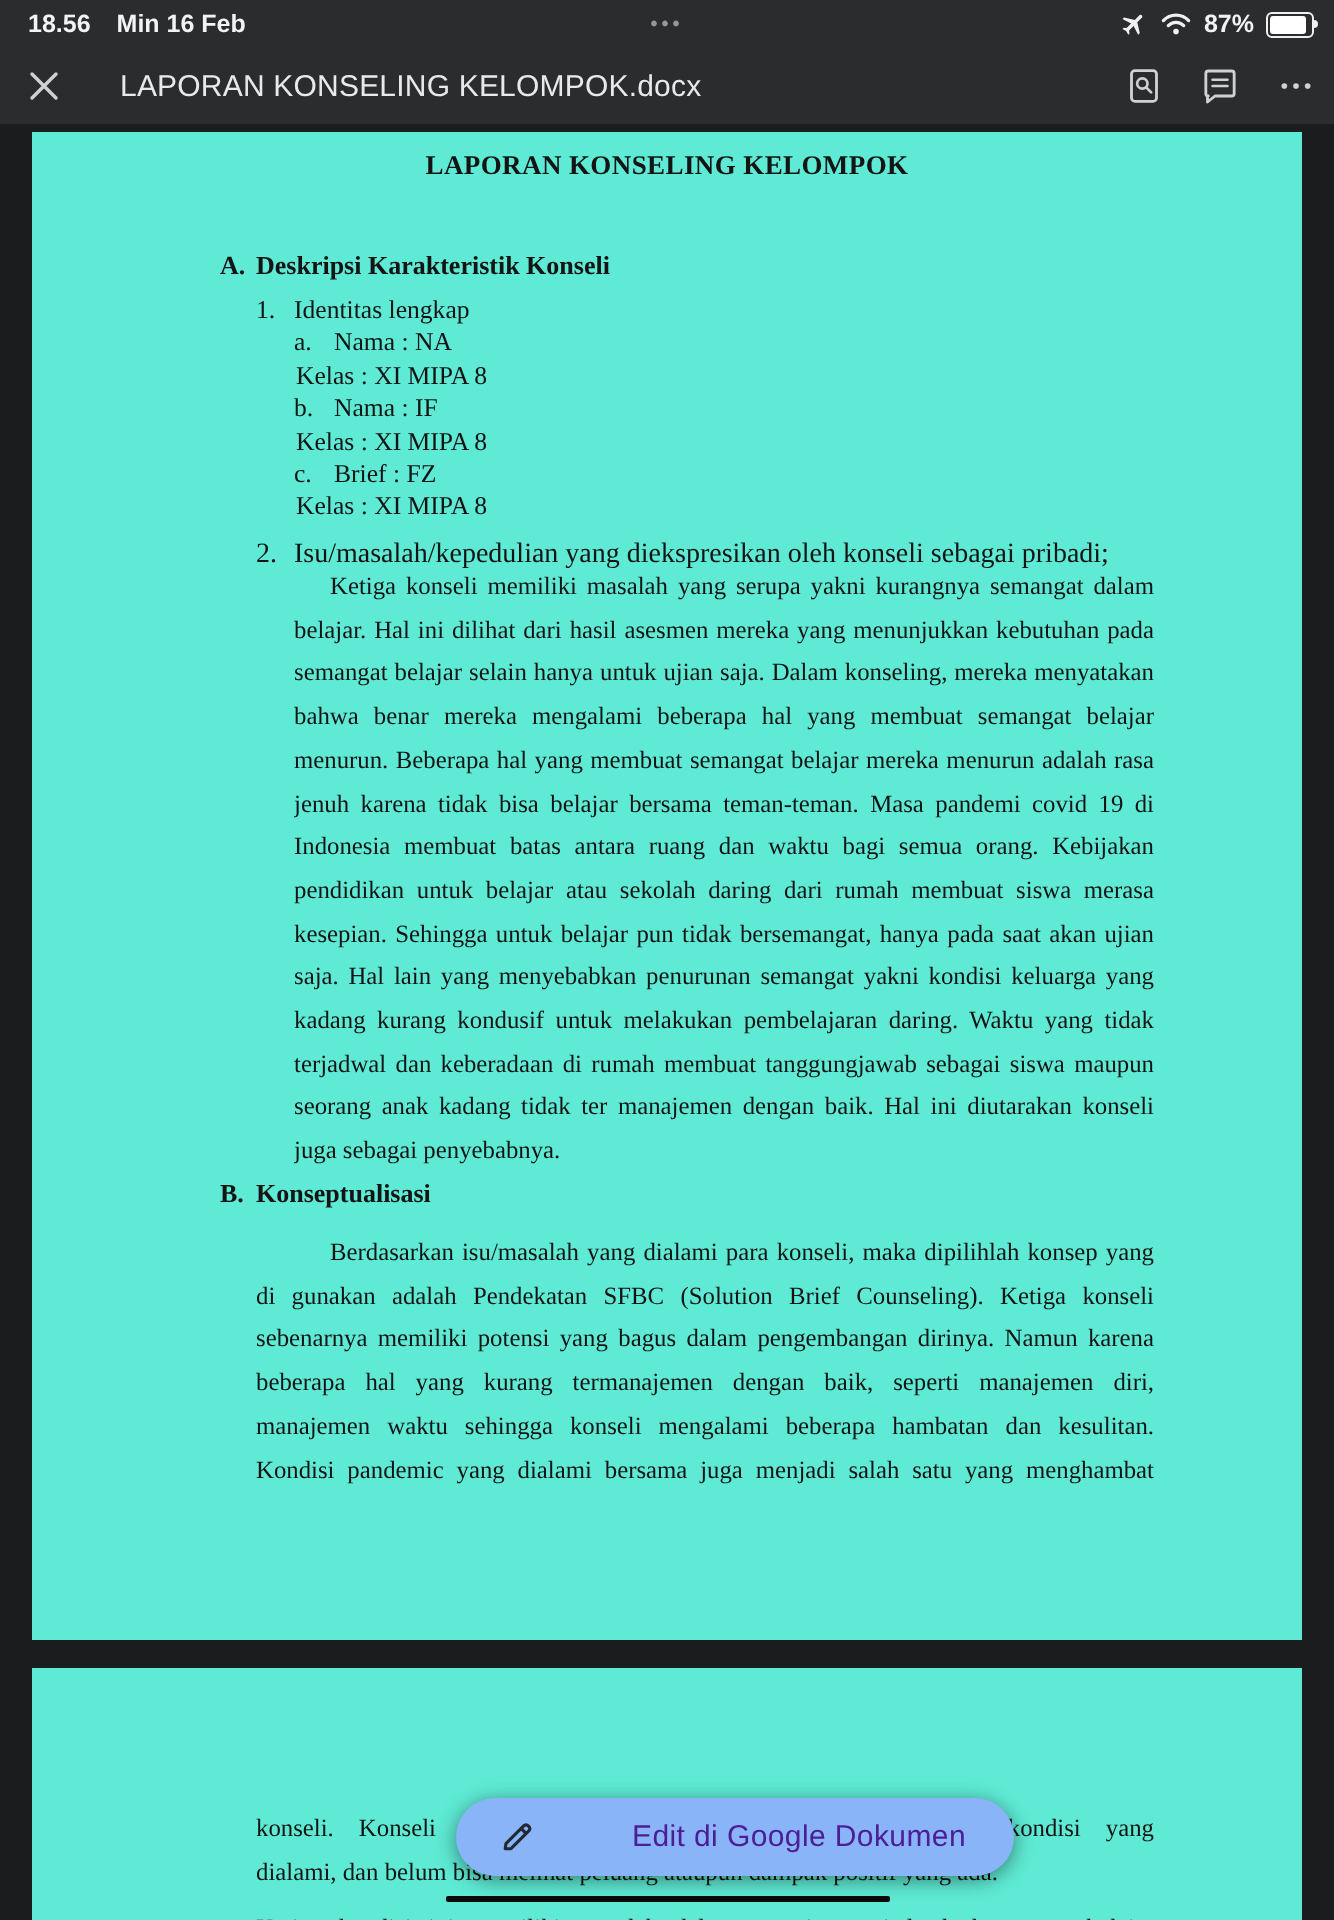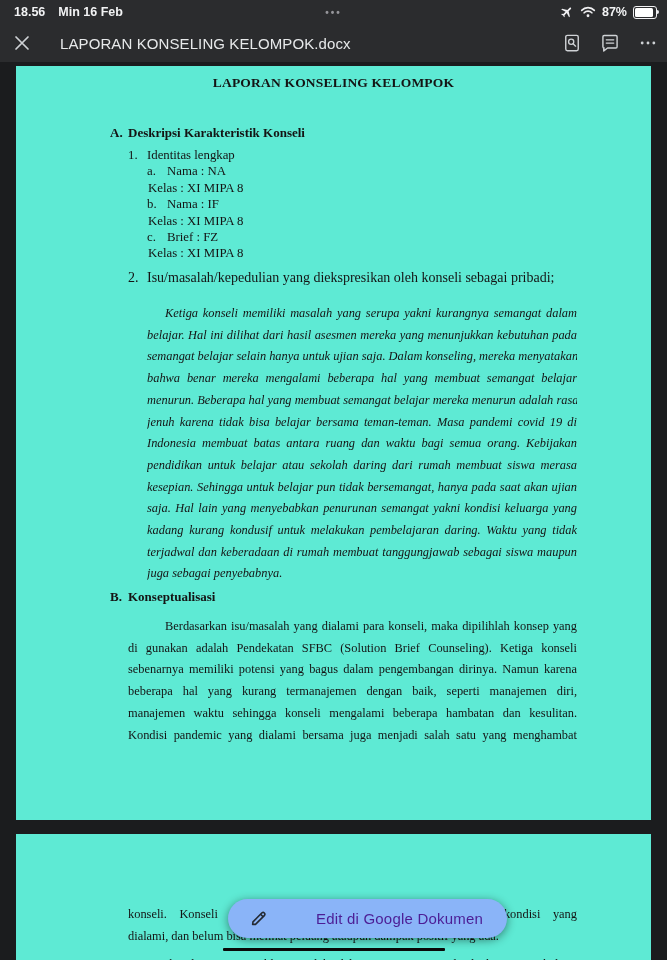--- a/index.html
+++ b/index.html
@@ -42,21 +42,21 @@
   .h-a{top:59px;left:94px;} .h-b{top:523px;left:94px;}
   .h-sec .lab{display:inline-block;width:18px;}
   .ident{position:absolute;top:81px;left:112px;font-size:12.8px;line-height:16.4px;}
   .ident .l1 .lab{display:inline-block;width:19px;}
   .ident .l2{margin-left:19px;} .ident .l2 .lab{display:inline-block;width:20px;}
   .ident .l2k{margin-left:20px;}
   .item2{position:absolute;top:204px;left:112px;font-size:14px;white-space:nowrap;}
   .item2 .lab{display:inline-block;width:19px;}
 
   .para{position:absolute;font-size:12.4px;line-height:21.7px;}
-  .para-a{top:237px;left:131px;width:430px;font-style:italic;}
+  .para-a{top:217px;left:131px;width:430px;}
   .para-b{top:550px;left:112px;width:449px;}
   .p2-para{top:70px;left:112px;width:449px;}
   .jl{white-space:nowrap;overflow:hidden;text-align:justify;text-align-last:justify;}
   .jl-end{white-space:nowrap;overflow:hidden;text-align:left;text-align-last:left;}
   .ind18{padding-left:18px;} .ind37{padding-left:37px;}
 
   .p2-rule{position:absolute;top:114px;left:207px;width:222px;height:3px;background:#0a0a0a;border-radius:1px;}
   .p2-clip{position:absolute;top:120px;left:112px;width:449px;font-size:12.4px;line-height:21.7px;
            white-space:nowrap;overflow:hidden;text-align:justify;text-align-last:justify;}
 
@@ -157,20 +157,21 @@
       <div class="jl">semangat belajar selain hanya untuk ujian saja. Dalam konseling, mereka menyatakan</div>
       <div class="jl">bahwa benar mereka mengalami beberapa hal yang membuat semangat belajar</div>
       <div class="jl">menurun. Beberapa hal yang membuat semangat belajar mereka menurun adalah rasa</div>
       <div class="jl">jenuh karena tidak bisa belajar bersama teman-teman. Masa pandemi covid 19 di</div>
       <div class="jl">Indonesia membuat batas antara ruang dan waktu bagi semua orang. Kebijakan</div>
       <div class="jl">pendidikan untuk belajar atau sekolah daring dari rumah membuat siswa merasa</div>
       <div class="jl">kesepian. Sehingga untuk belajar pun tidak bersemangat, hanya pada saat akan ujian</div>
       <div class="jl">saja. Hal lain yang menyebabkan penurunan semangat yakni kondisi keluarga yang</div>
       <div class="jl">kadang kurang kondusif untuk melakukan pembelajaran daring. Waktu yang tidak</div>
       <div class="jl">terjadwal dan keberadaan di rumah membuat tanggungjawab sebagai siswa maupun</div>
+      <div class="jl">seorang anak kadang tidak ter manajemen dengan baik. Hal ini diutarakan konseli</div>
       <div class="jl-end">juga sebagai penyebabnya.</div>
     </div>
 
     <div class="h-sec h-b">
       <span class="lab">B.</span><span>Konseptualisasi</span>
     </div>
 
     <div class="para para-b">
       <div class="jl ind37">Berdasarkan isu/masalah yang dialami para konseli, maka dipilihlah konsep yang</div>
       <div class="jl">di gunakan adalah Pendekatan SFBC (Solution Brief Counseling). Ketiga konseli</div>

